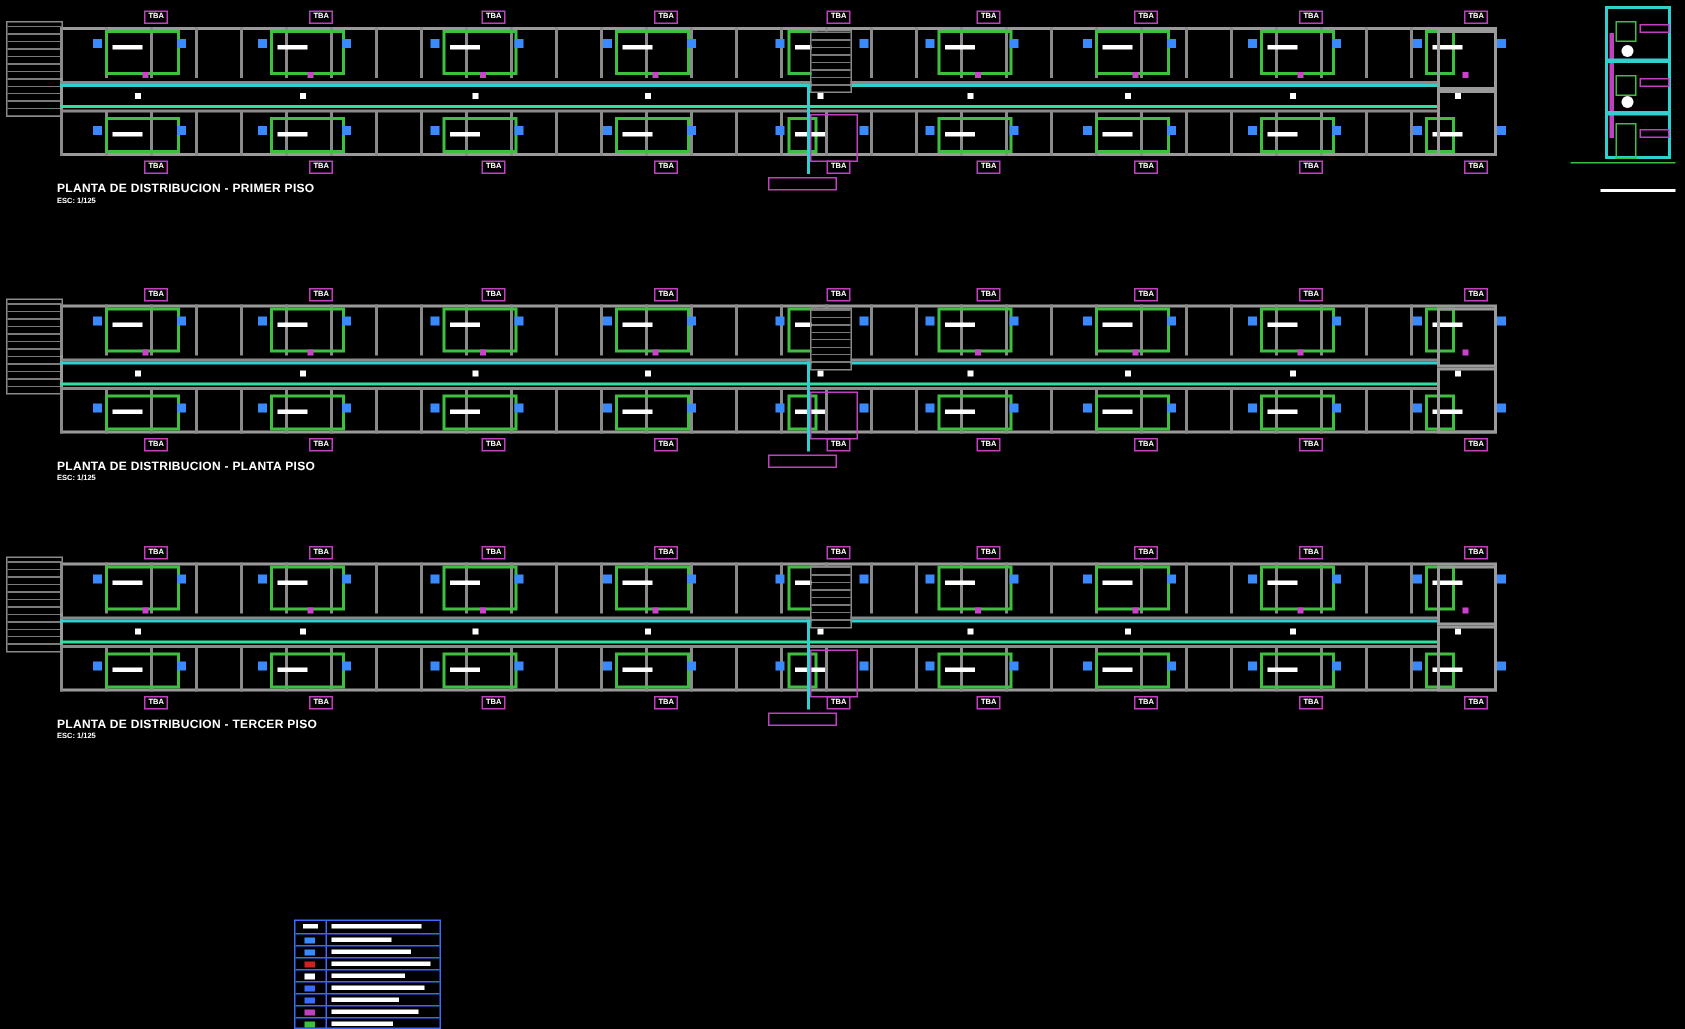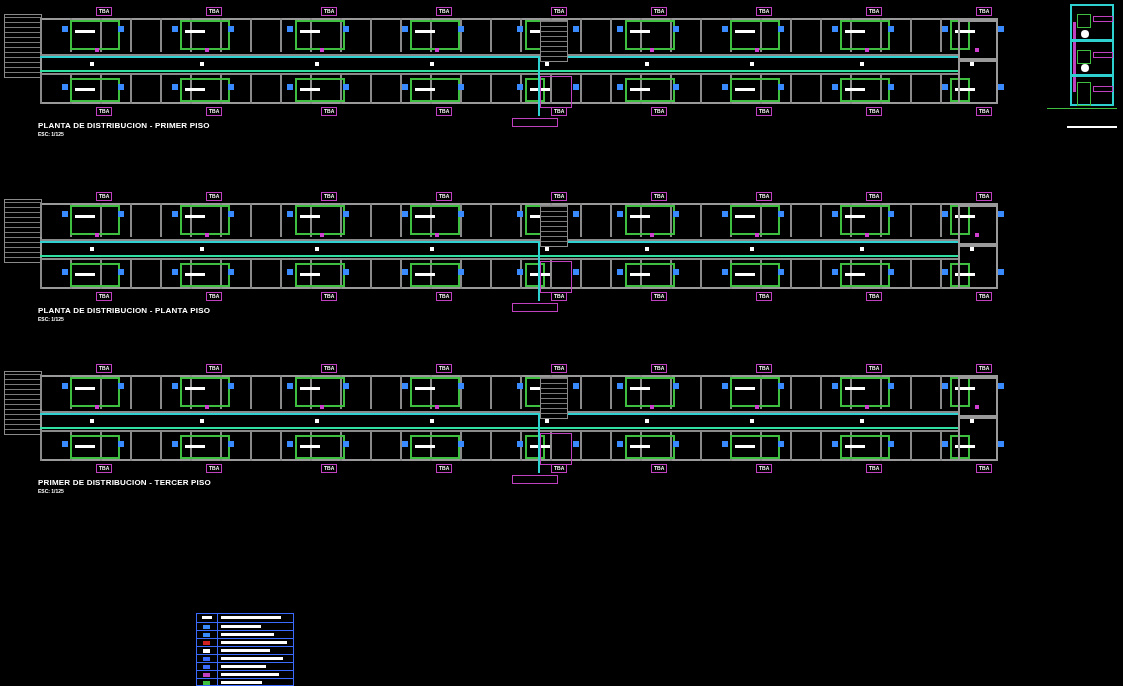--- a/index.html
+++ b/index.html
@@ -581,21 +581,21 @@
       <div class="fix m" style="left:975px;top:48px"></div>
       <div class="fix w" style="left:970px;top:62px"></div>
       <div class="tag" style="left:976px;top:7px">TBA</div>
       <div class="tag" style="left:976px;top:107px">TBA</div>
       <div class="stair-c" style="left:540px;top:20px"></div>
       <div style="position:absolute;left:538px;top:56px;width:2px;height:60px;background:#2fd0d0;"></div>
       <div style="position:absolute;left:540px;top:76px;width:30px;height:30px;border:1px solid #c040c0;"></div>
       <div class="tag" style="left:512px;top:118px;width:40px;">&nbsp;</div>
       <div class="annex" style="top:20px;height:40px"></div>
       <div class="annex" style="top:60px;height:44px"></div>
-      <div class="title" style="top:121px">PRIMER DE DISTRIBUCION - TERCER PISO</div>
+      <div class="title" style="top:121px">PLANTA DE DISTRIBUCION - TERCER PISO</div>
       <div class="scale" style="top:131px">ESC: 1/125</div>
     </div>
   </div>
 
 <div class="section">
   <div style="position:absolute;left:3px;top:0;width:44px;height:102px;border:2px solid #2fd0d0;box-sizing:border-box;"></div>
   <div style="position:absolute;left:10px;top:10px;width:12px;height:12px;border:1px solid #3fbf3f;"></div>
   <div style="position:absolute;left:10px;top:46px;width:12px;height:12px;border:1px solid #3fbf3f;"></div>
   <div style="position:absolute;left:10px;top:78px;width:12px;height:22px;border:1px solid #3fbf3f;"></div>
   <div style="position:absolute;left:6px;top:18px;width:3px;height:70px;background:#c040c0;"></div>

